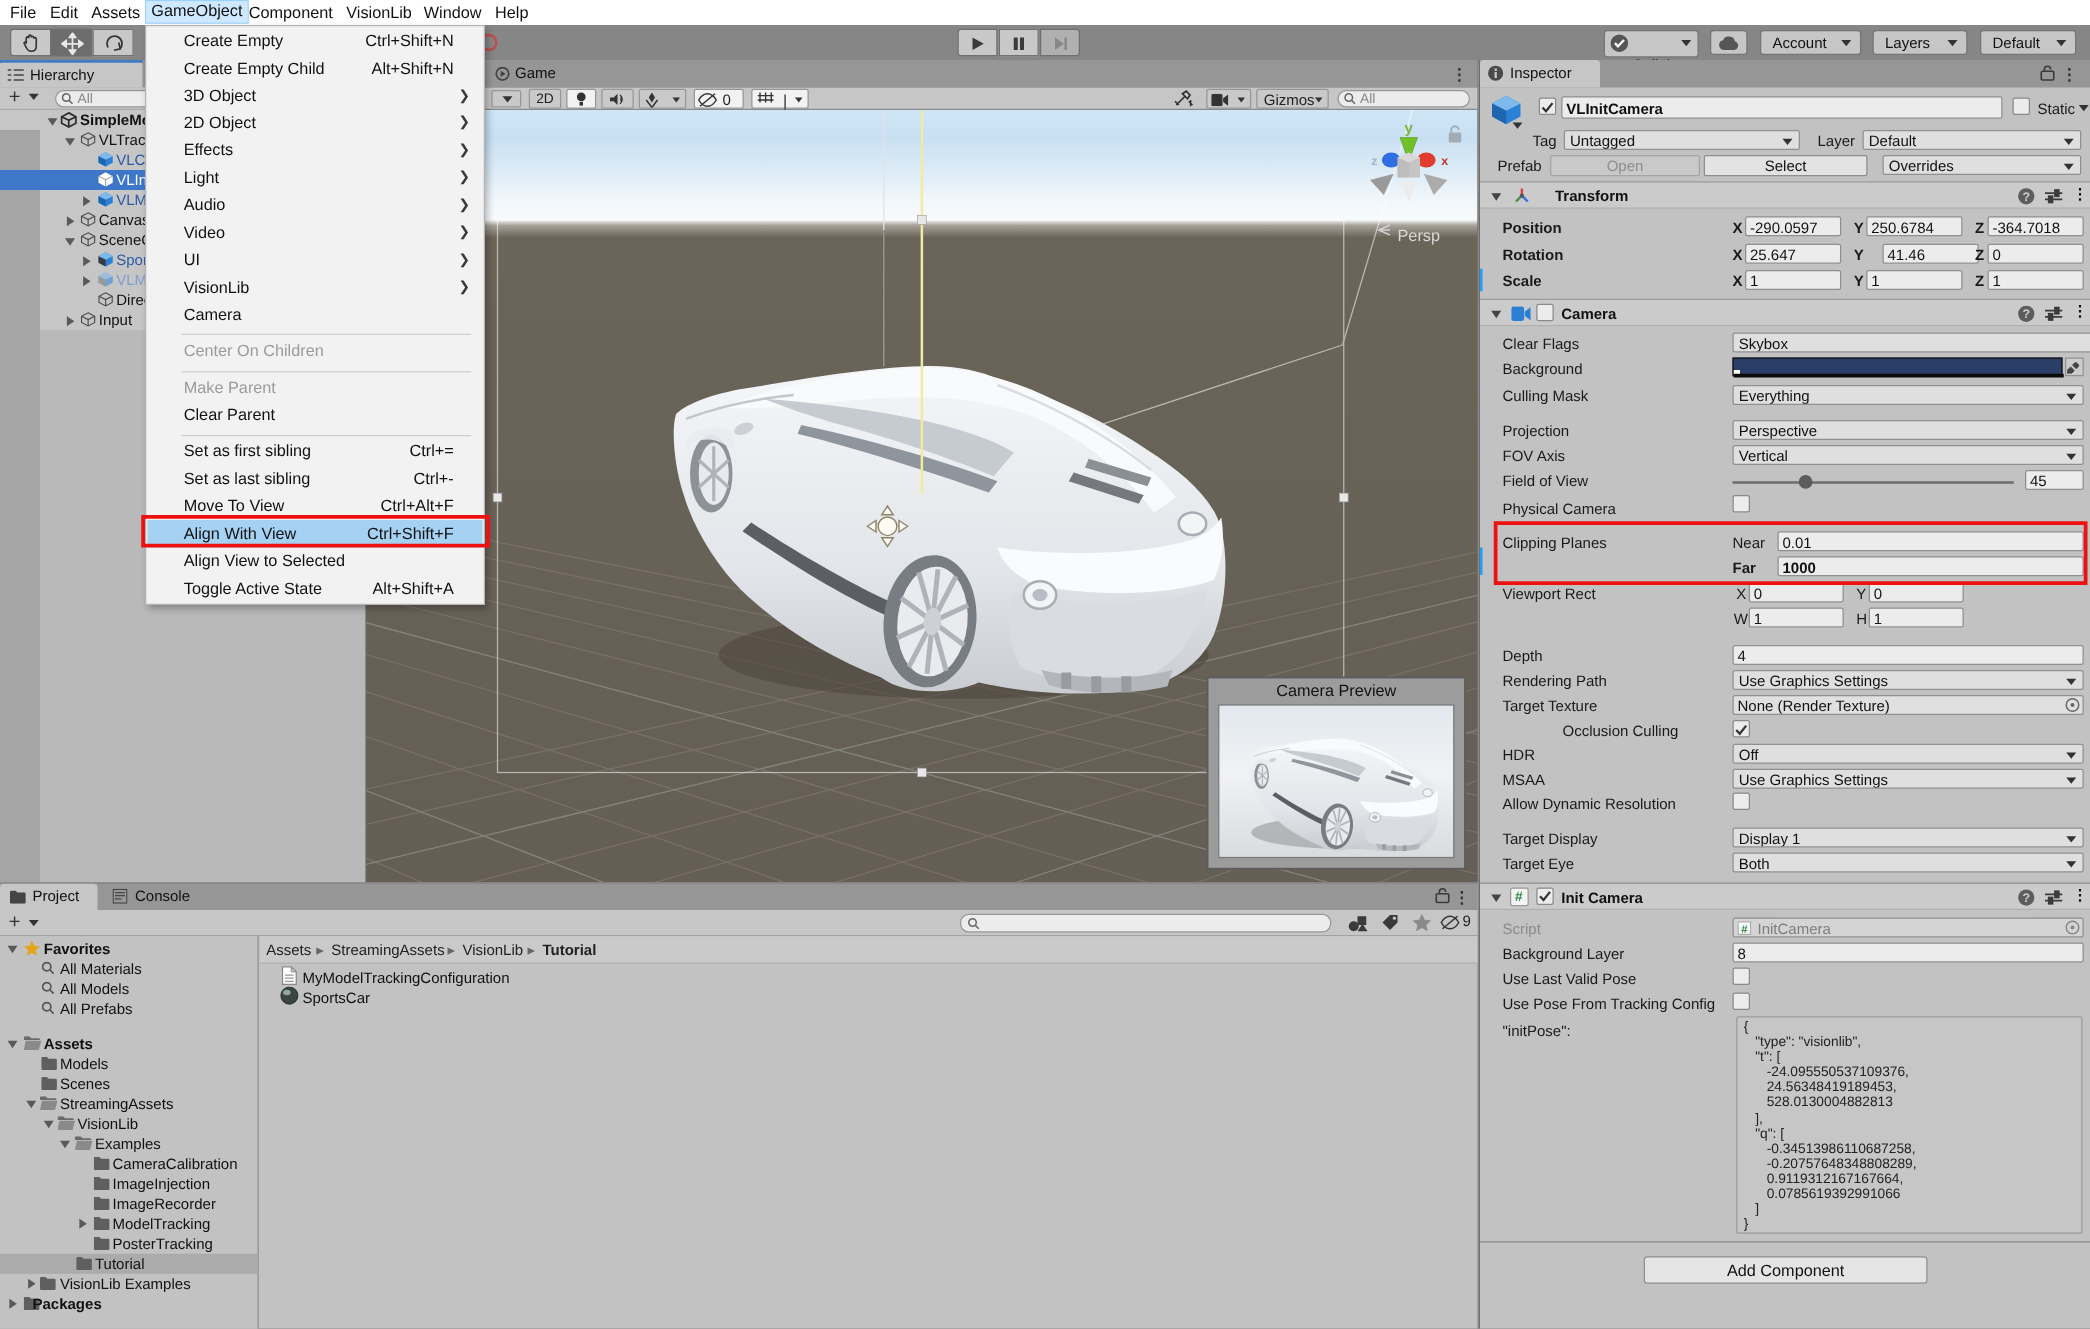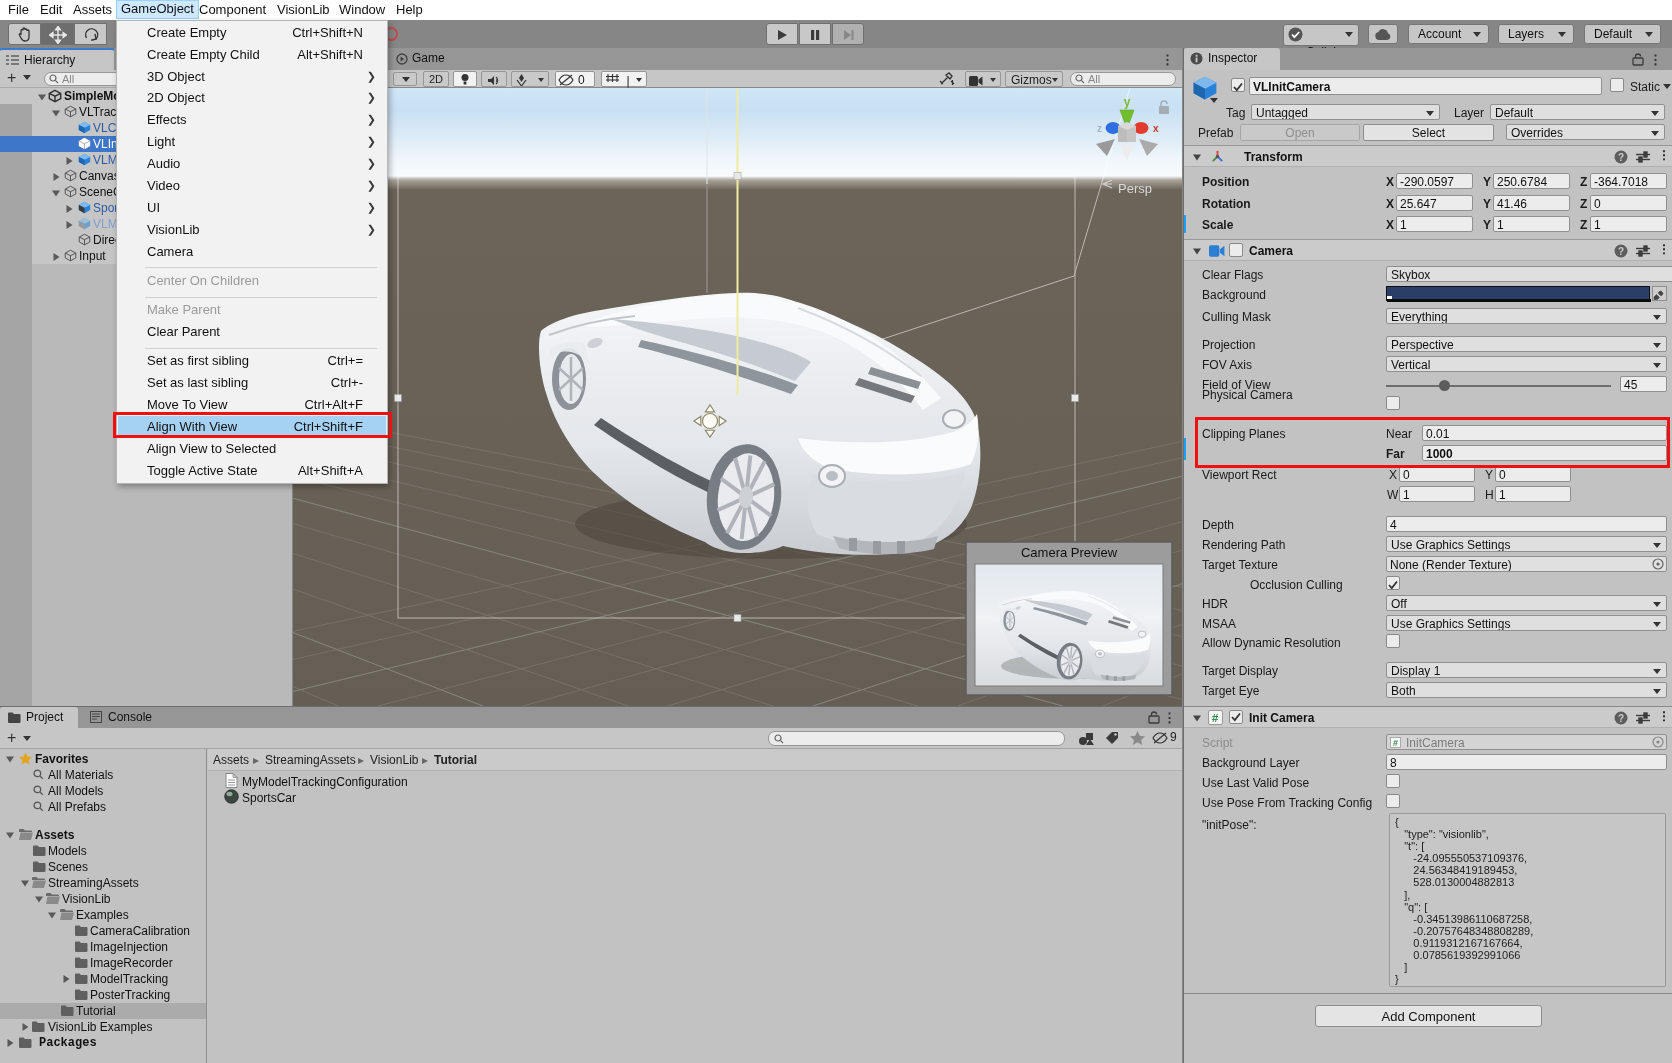--- a/index.html
+++ b/index.html
@@ -731,21 +731,21 @@
         </svg>
       <span style="position:absolute;left:48px;top:1px;">VisionLib Examples</span>
     </div>
     <div class="prow" style="left:0;top:286px;font-weight:bold;">
       <svg width="10" height="10" viewBox="0 0 10 10" style="position:absolute;left:5px;top:3px">
           <path d="M2.5 1 L8.5 5 L2.5 9 z" fill="#595959"></path>
         </svg>
       <svg width="13" height="11" viewBox="0 0 13 11" style="position:absolute;left:19px;top:2px">
           <path d="M0 1.5 a1 1 0 0 1 1-1 h3.5 l1.5 1.5 h5.5 a1 1 0 0 1 1 1 V10 a1 1 0 0 1 -1 1 H1 a1 1 0 0 1 -1-1 z" fill="#5f5f5f"></path>
         </svg>
-      <span style="position:absolute;left:39px;top:1px;font-family:Liberation Mono, monospace;">Packages</span>
+      <span style="position:absolute;left:26px;top:1px;">Packages</span>
     </div>
   </div>
 
   <div class="abs" style="left:208px;top:42px;width:974px;height:22px;background:#cacaca;border-bottom:1px solid #b0b0b0;font-size:12px;color:#222;">
     <span style="position:absolute;left:5px;top:4px;">Assets</span>
     <span style="position:absolute;left:45px;top:4px;color:#666;">▸</span>
     <span style="position:absolute;left:57px;top:4px;">StreamingAssets</span>
     <span style="position:absolute;left:150px;top:4px;color:#666;">▸</span>
     <span style="position:absolute;left:162px;top:4px;">VisionLib</span>
     <span style="position:absolute;left:214px;top:4px;color:#666;">▸</span>
@@ -844,21 +844,21 @@
   <span class="ilabel" style="left:202px;top:127px;font-weight:bold;">X</span>
     <div class="ifield" style="left:212px;top:125px;width:77px;">-290.0597</div>
   <span class="ilabel" style="left:299px;top:127px;font-weight:bold;">Y</span>
     <div class="ifield" style="left:309px;top:125px;width:77px;">250.6784</div>
   <span class="ilabel" style="left:396px;top:127px;font-weight:bold;">Z</span>
     <div class="ifield" style="left:406px;top:125px;width:77px;">-364.7018</div>
   <span class="ilabel" style="left:18px;top:149px;font-weight:bold;">Rotation</span>
   <span class="ilabel" style="left:202px;top:149px;font-weight:bold;">X</span>
     <div class="ifield" style="left:212px;top:147px;width:77px;">25.647</div>
   <span class="ilabel" style="left:299px;top:149px;font-weight:bold;">Y</span>
-    <div class="ifield" style="left:309px;top:147px;width:77px;">41.46</div>
+    <div class="ifield" style="left:322px;top:147px;width:77px;">41.46</div>
   <span class="ilabel" style="left:396px;top:149px;font-weight:bold;">Z</span>
     <div class="ifield" style="left:406px;top:147px;width:77px;">0</div>
   <div class="abs" style="left:0;top:167px;width:2px;height:18px;background:#18a0fb;"></div>
   <span class="ilabel" style="left:18px;top:170px;font-weight:bold;">Scale</span>
   <span class="ilabel" style="left:202px;top:170px;font-weight:bold;">X</span>
     <div class="ifield" style="left:212px;top:168px;width:77px;">1</div>
   <span class="ilabel" style="left:299px;top:170px;font-weight:bold;">Y</span>
     <div class="ifield" style="left:309px;top:168px;width:77px;">1</div>
   <span class="ilabel" style="left:396px;top:170px;font-weight:bold;">Z</span>
     <div class="ifield" style="left:406px;top:168px;width:77px;">1</div>
@@ -902,21 +902,21 @@
   <span class="ilabel" style="left:18px;top:262px;">Culling Mask</span>
   <div class="idrop" style="left:202px;top:260px;width:281px;">Everything</div>
   <span class="ilabel" style="left:18px;top:290px;">Projection</span>
   <div class="idrop" style="left:202px;top:288px;width:281px;">Perspective</div>
   <span class="ilabel" style="left:18px;top:310px;">FOV Axis</span>
   <div class="idrop" style="left:202px;top:308px;width:281px;">Vertical</div>
   <span class="ilabel" style="left:18px;top:330px;">Field of View</span>
   <div class="abs" style="left:202px;top:337px;width:225px;height:2px;background:#6e6e6e;"></div>
   <div class="abs" style="left:255px;top:332px;width:11px;height:11px;border-radius:50%;background:#5c5c5c;"></div>
   <div class="ifield" style="left:436px;top:328px;width:47px;">45</div>
-  <span class="ilabel" style="left:18px;top:340px;">Physical Camera</span>
+  <span class="ilabel" style="left:18px;top:352px;">Physical Camera</span>
   <div class="icheck" style="left:202px;top:348px;"></div>
   <span class="ilabel" style="left:18px;top:379px;">Clipping Planes</span>
   <span class="ilabel" style="left:202px;top:379px;">Near</span>
   <div class="ifield" style="left:238px;top:377px;width:245px;">0.01</div>
   <span class="ilabel" style="left:202px;top:399px;font-weight:bold;">Far</span>
   <div class="ifield" style="left:238px;top:397px;width:245px;font-weight:bold;">1000</div>
   <div class="abs" style="left:0;top:390px;width:2px;height:22px;background:#18a0fb;"></div>
   <span class="ilabel" style="left:18px;top:420px;">Viewport Rect</span>
   <span class="ilabel" style="left:205px;top:420px;">X</span>
     <div class="ifield" style="left:215px;top:418px;width:76px;">0</div>

